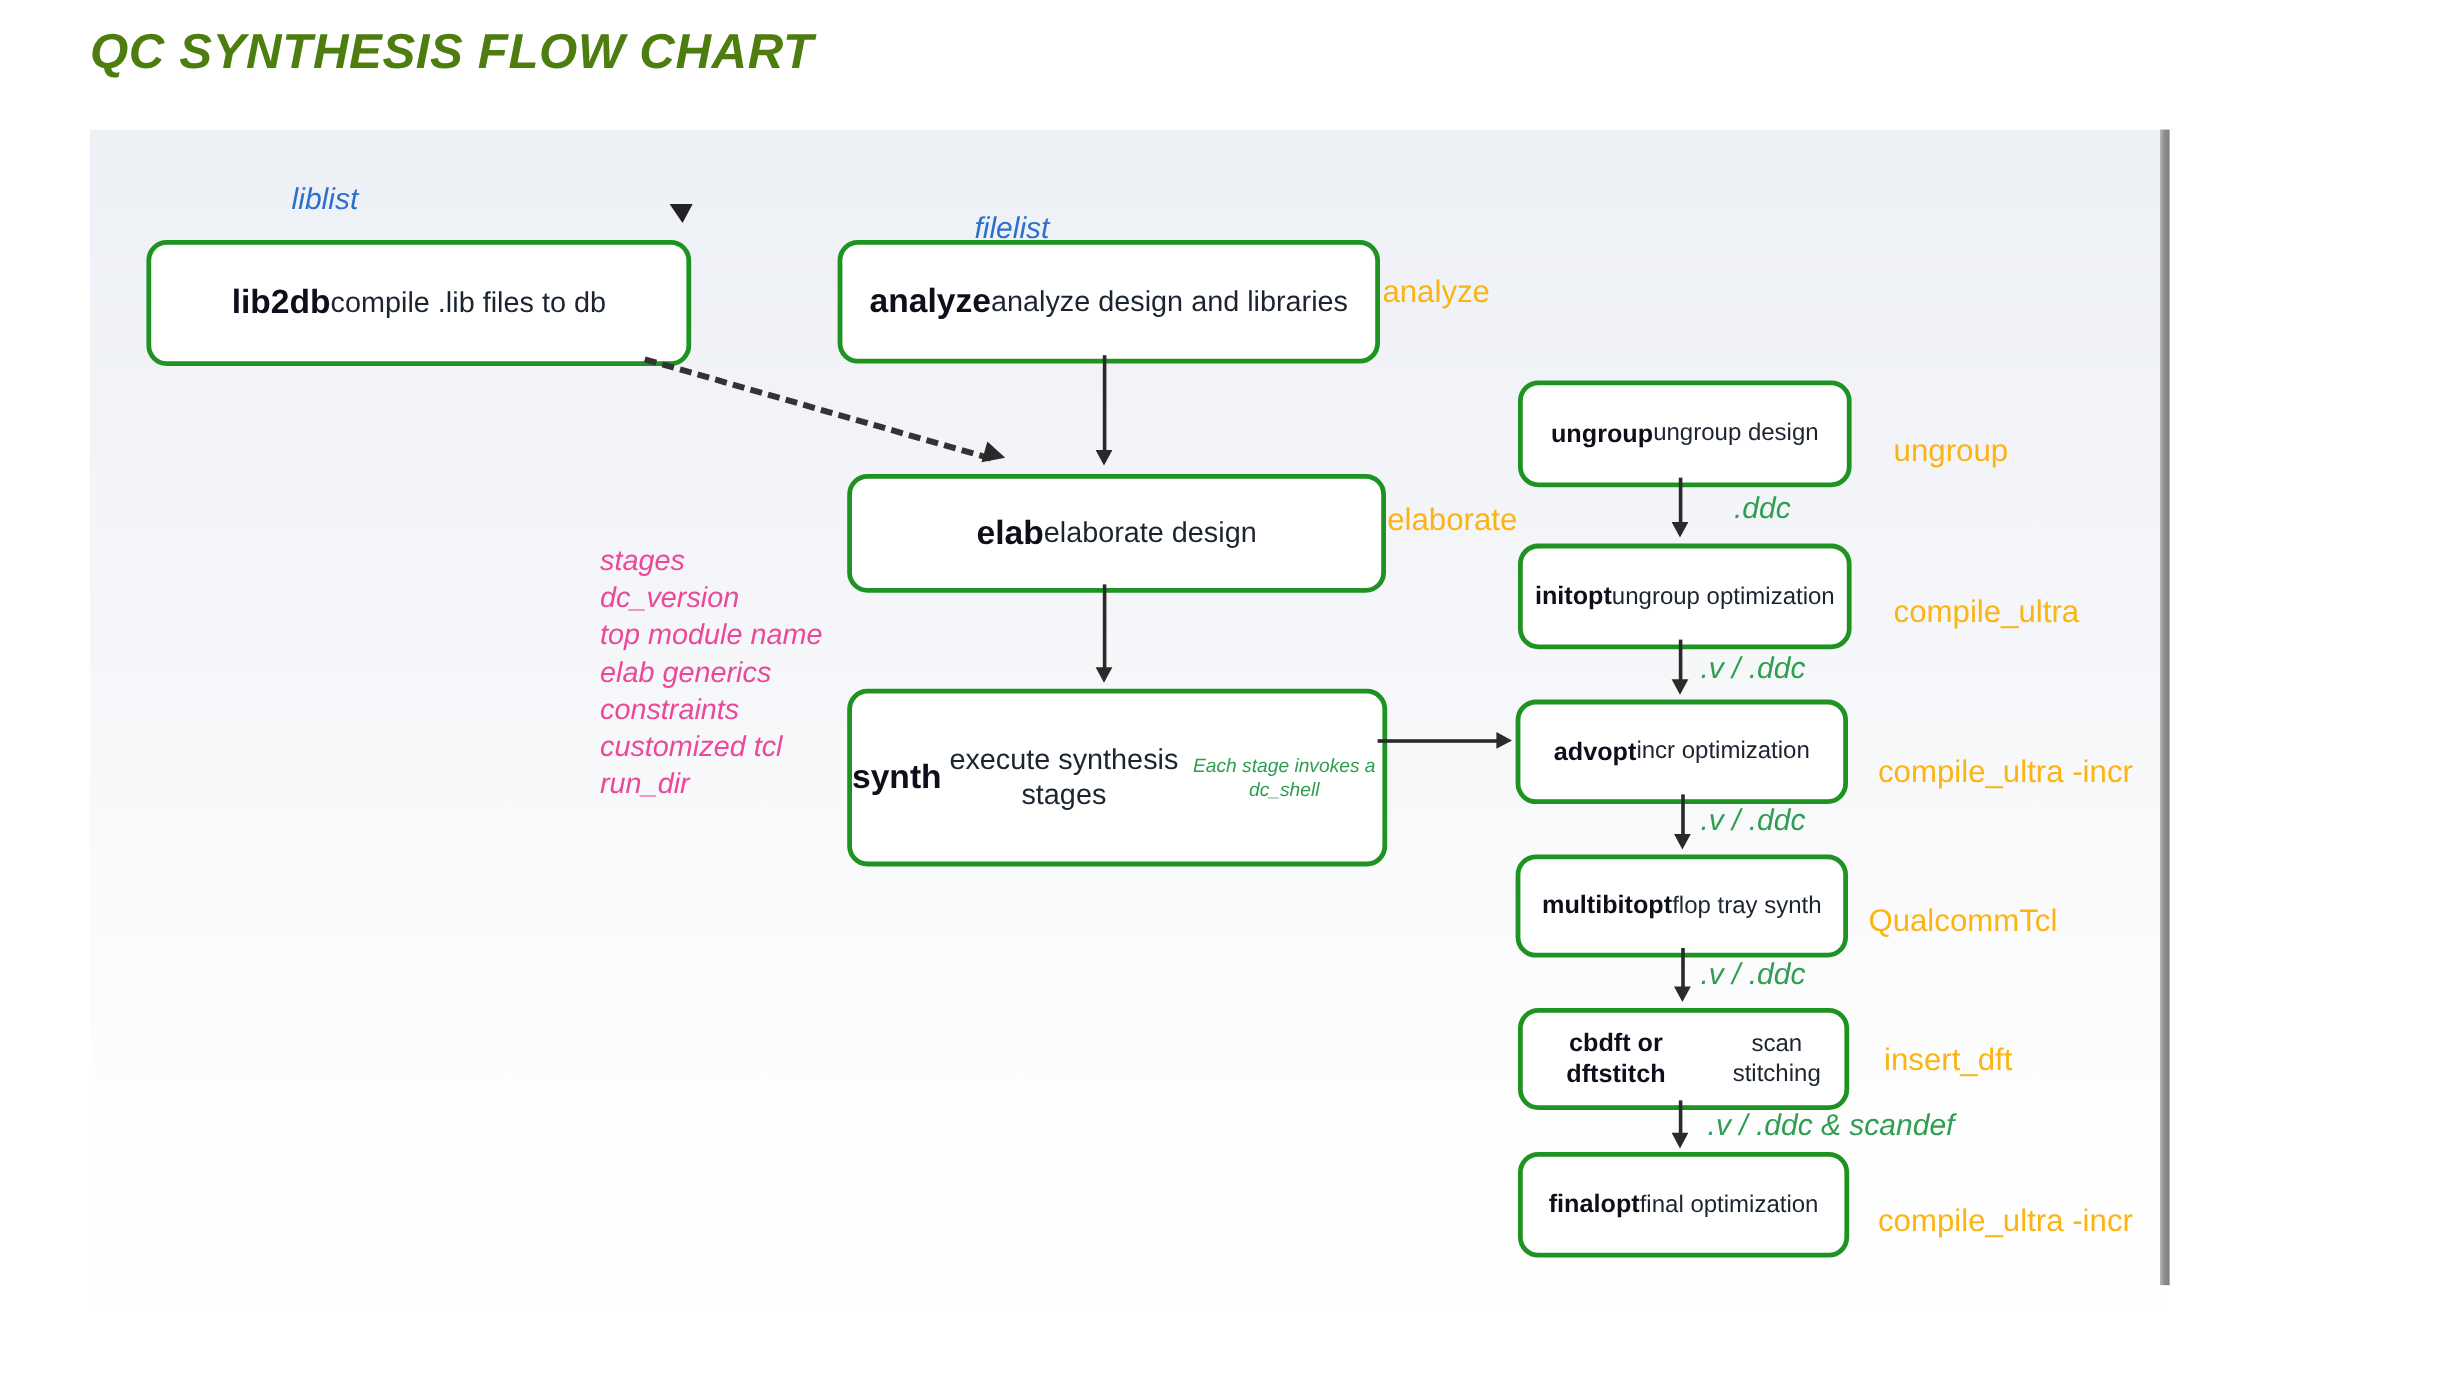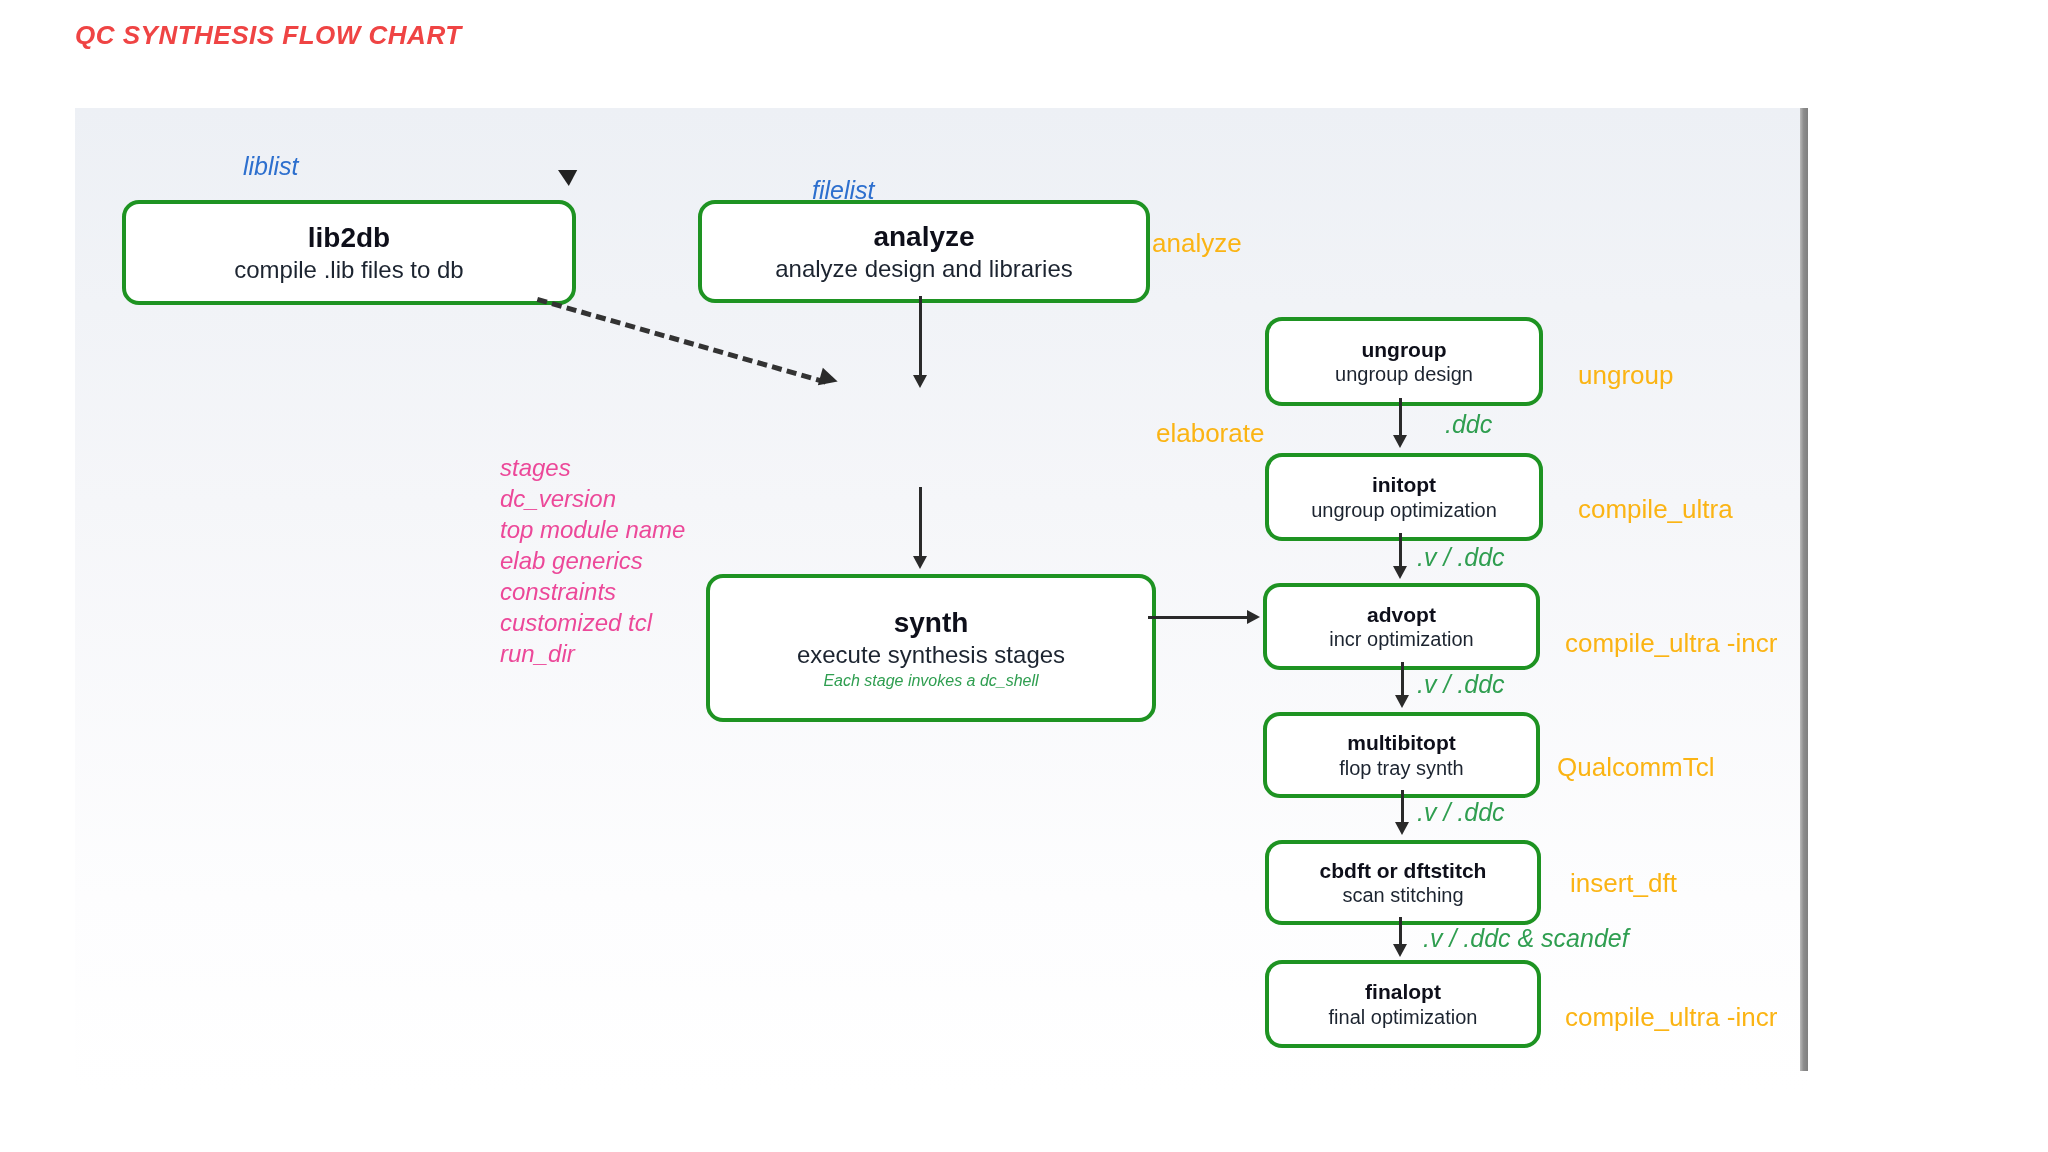--- a/index.html
+++ b/index.html
@@ -2,34 +2,34 @@
 <html><head>
 <meta charset="utf-8">
 <style>
   html,body{margin:0;padding:0;background:#ffffff;}
   .canvas{
     position:relative;width:2048px;height:1152px;overflow:hidden;
     font-family:"Liberation Sans", sans-serif;background:#ffffff;
   }
   .page-title{
     position:absolute;left:75px;top:20px;
-    font-size:26px;font-weight:bold;font-style:italic;color:#ef4444;
+    font-size:41px;font-weight:bold;font-style:italic;color:#4d7c0f;
     letter-spacing:0.5px;white-space:nowrap;
   }
   .panel{
     position:absolute;left:75px;top:108px;width:1732px;height:985px;
     background:linear-gradient(180deg,#edf0f5 0%,#f5f6f9 40%,#fdfdfe 80%,#ffffff 100%);
   }
   .scrollbar{
     position:absolute;left:1800px;top:108px;width:8px;height:963px;
     background:linear-gradient(90deg,#b9b9b9,#8d8d8d 45%,#7f7f7f);
   }
   .node{
     position:absolute;background:#ffffff;border:4px solid #1e9322;border-radius:17px;
-    display:flex;flex-direction:column;align-items:center;justify-content:center;
+    display:flex;flex-direction:row;align-items:center;justify-content:center;
     text-align:center;line-height:1.22;
   }
   .node .t{font-weight:bold;color:#0e0f1a;}
   .node .s{color:#1c2430;}
   .node.big .t{font-size:28px;}
   .node.big .s{font-size:24px;}
   .node.small .t{font-size:21px;}
   .node.small .s{font-size:20px;}
   .node .n{font-size:16px;font-style:italic;color:#2f9e50;margin-top:2px;}
   .io-label{position:absolute;font-size:25px;font-style:italic;color:#2d6fce;white-space:nowrap;}
@@ -87,20 +87,24 @@
   <div class="node big" style="left:122px;top:200px;width:446px;height:97px;">
     <div class="t">lib2db</div>
     <div class="s">compile .lib files to db</div>
   </div>
 
   <div class="node big" style="left:698px;top:200px;width:444px;height:95px;">
     <div class="t">analyze</div>
     <div class="s">analyze design and libraries</div>
   </div>
 
+  <div class="node big" style="left:706px;top:395px;width:441px;height:91px;">
+    <div class="t">elab</div>
+    <div class="s">elaborate design</div>
+  </div>
 
   <div class="node big" style="left:706px;top:574px;width:442px;height:140px;">
     <div class="t">synth</div>
     <div class="s">execute synthesis stages</div>
     <div class="n">Each stage invokes a dc_shell</div>
   </div>
 
   <div class="node small" style="left:1265px;top:317px;width:270px;height:81px;">
     <div class="t">ungroup</div>
     <div class="s">ungroup design</div>

